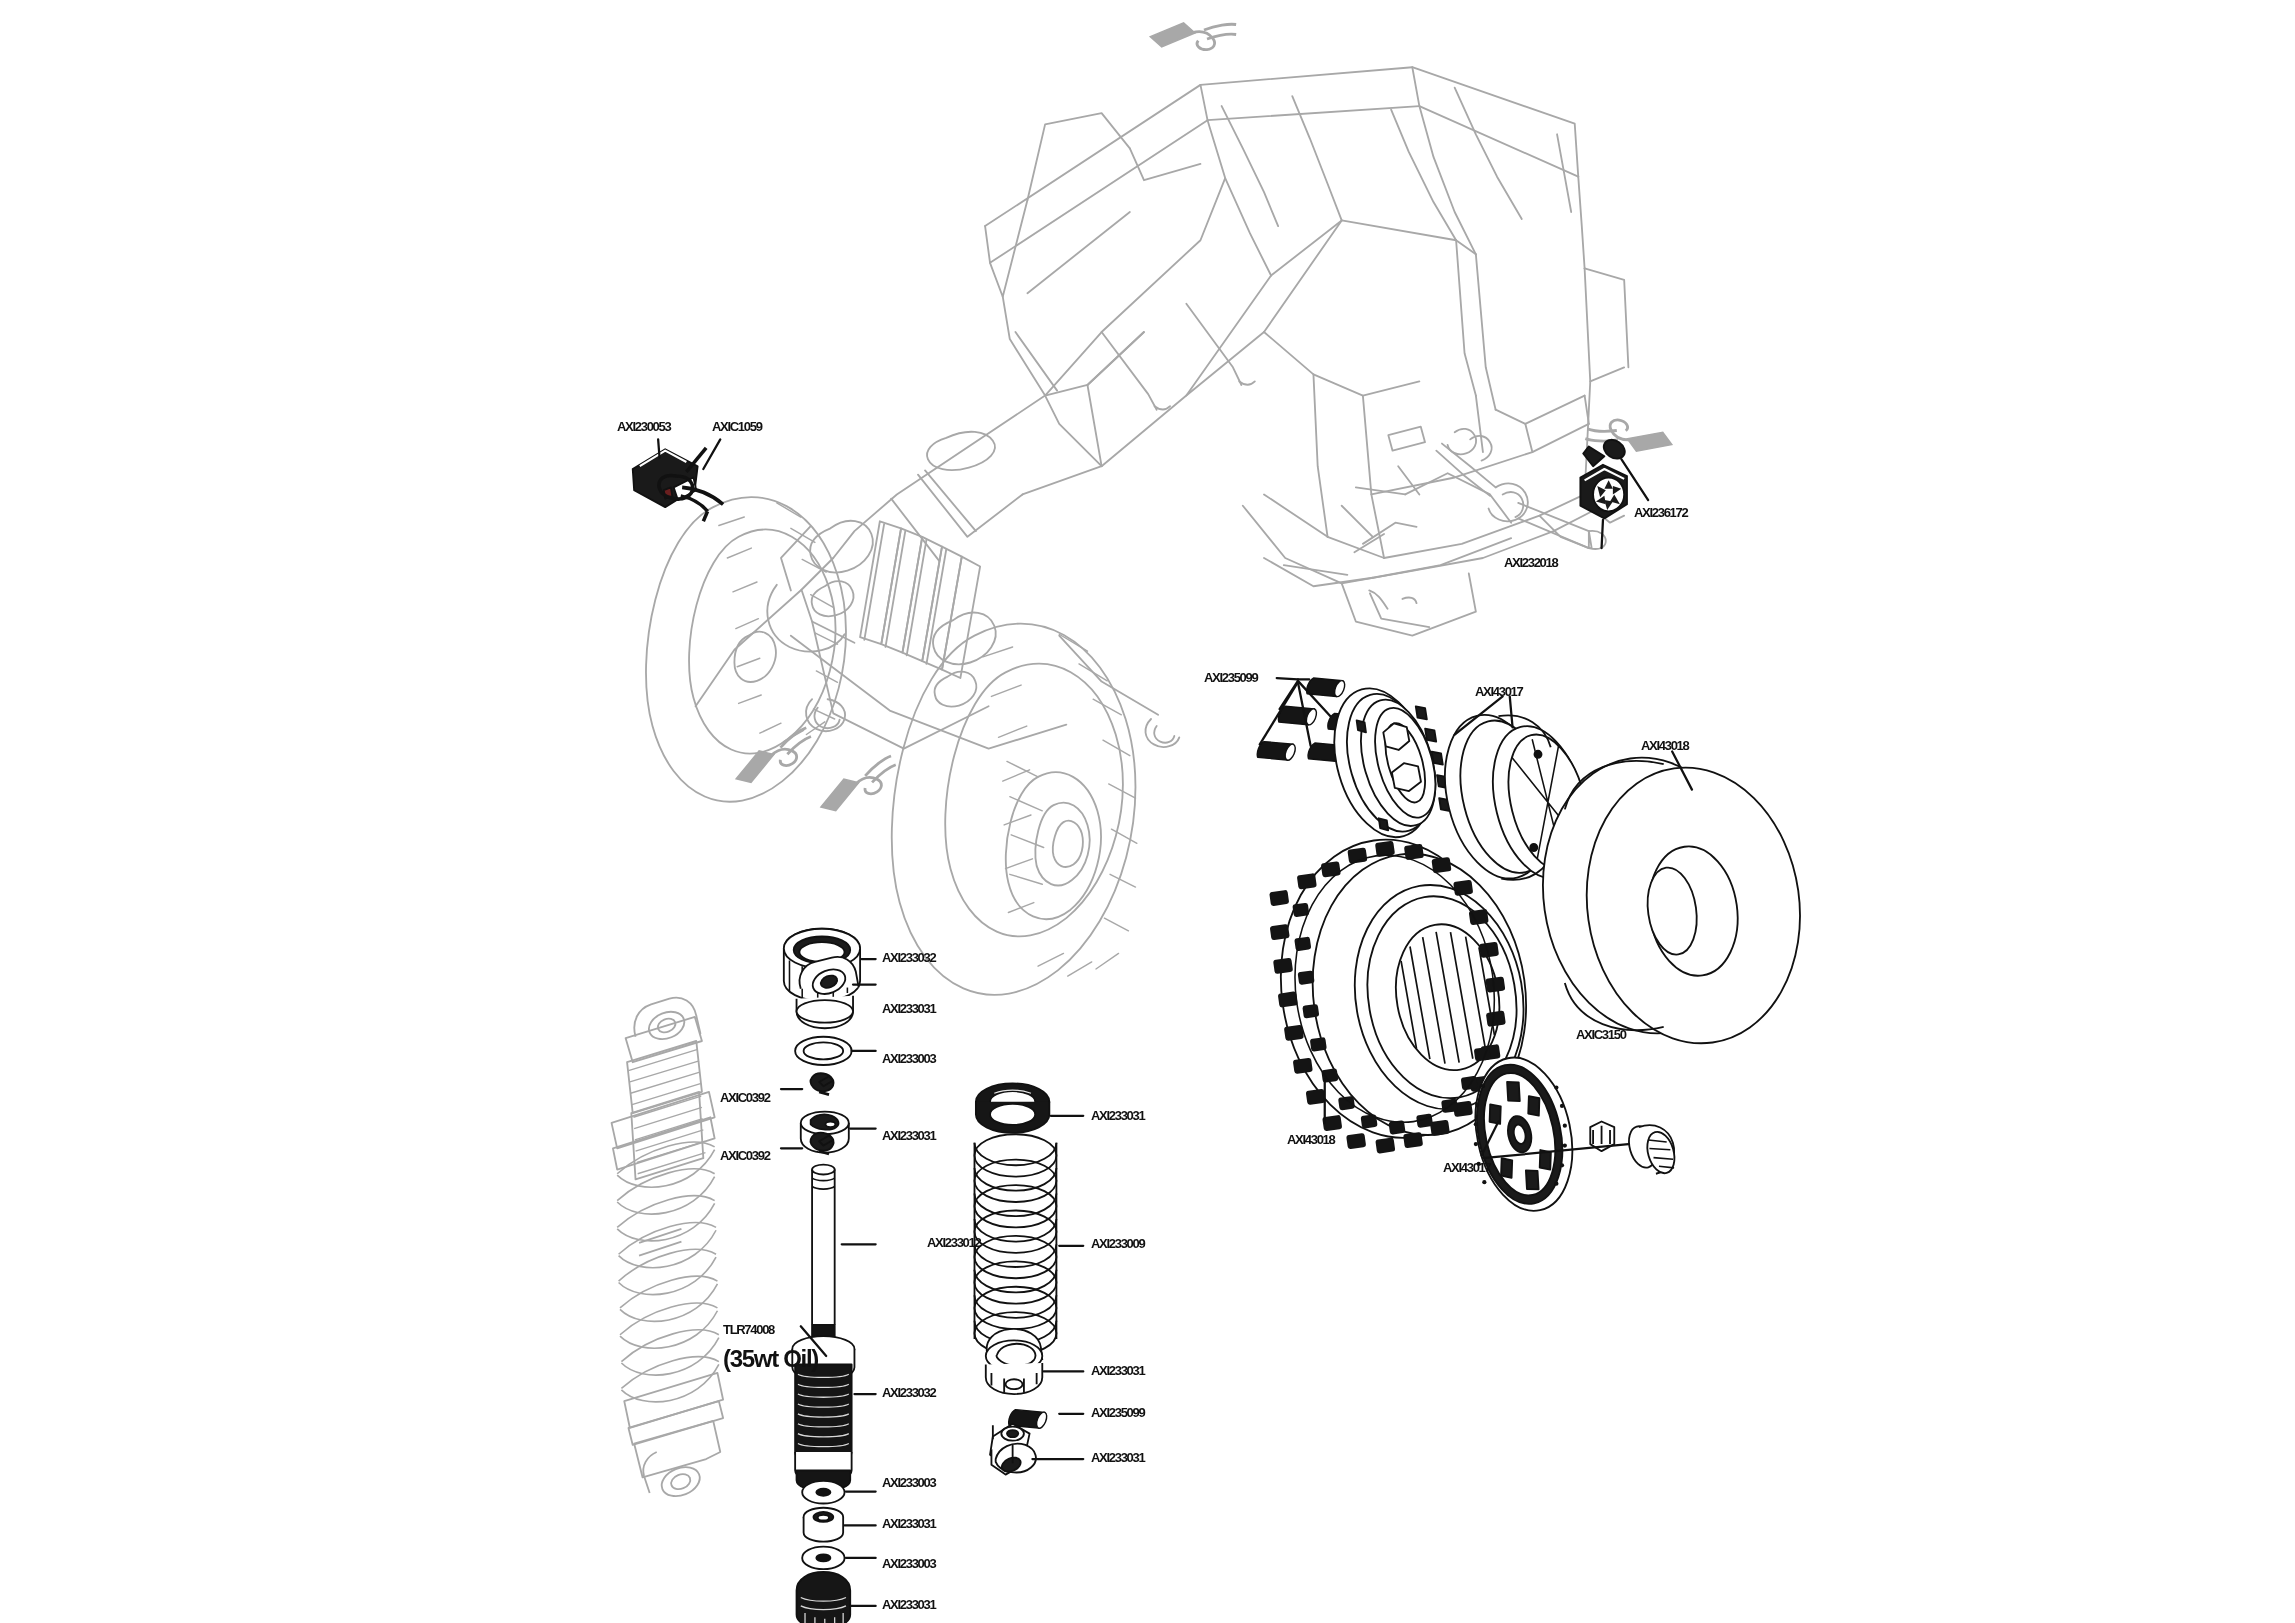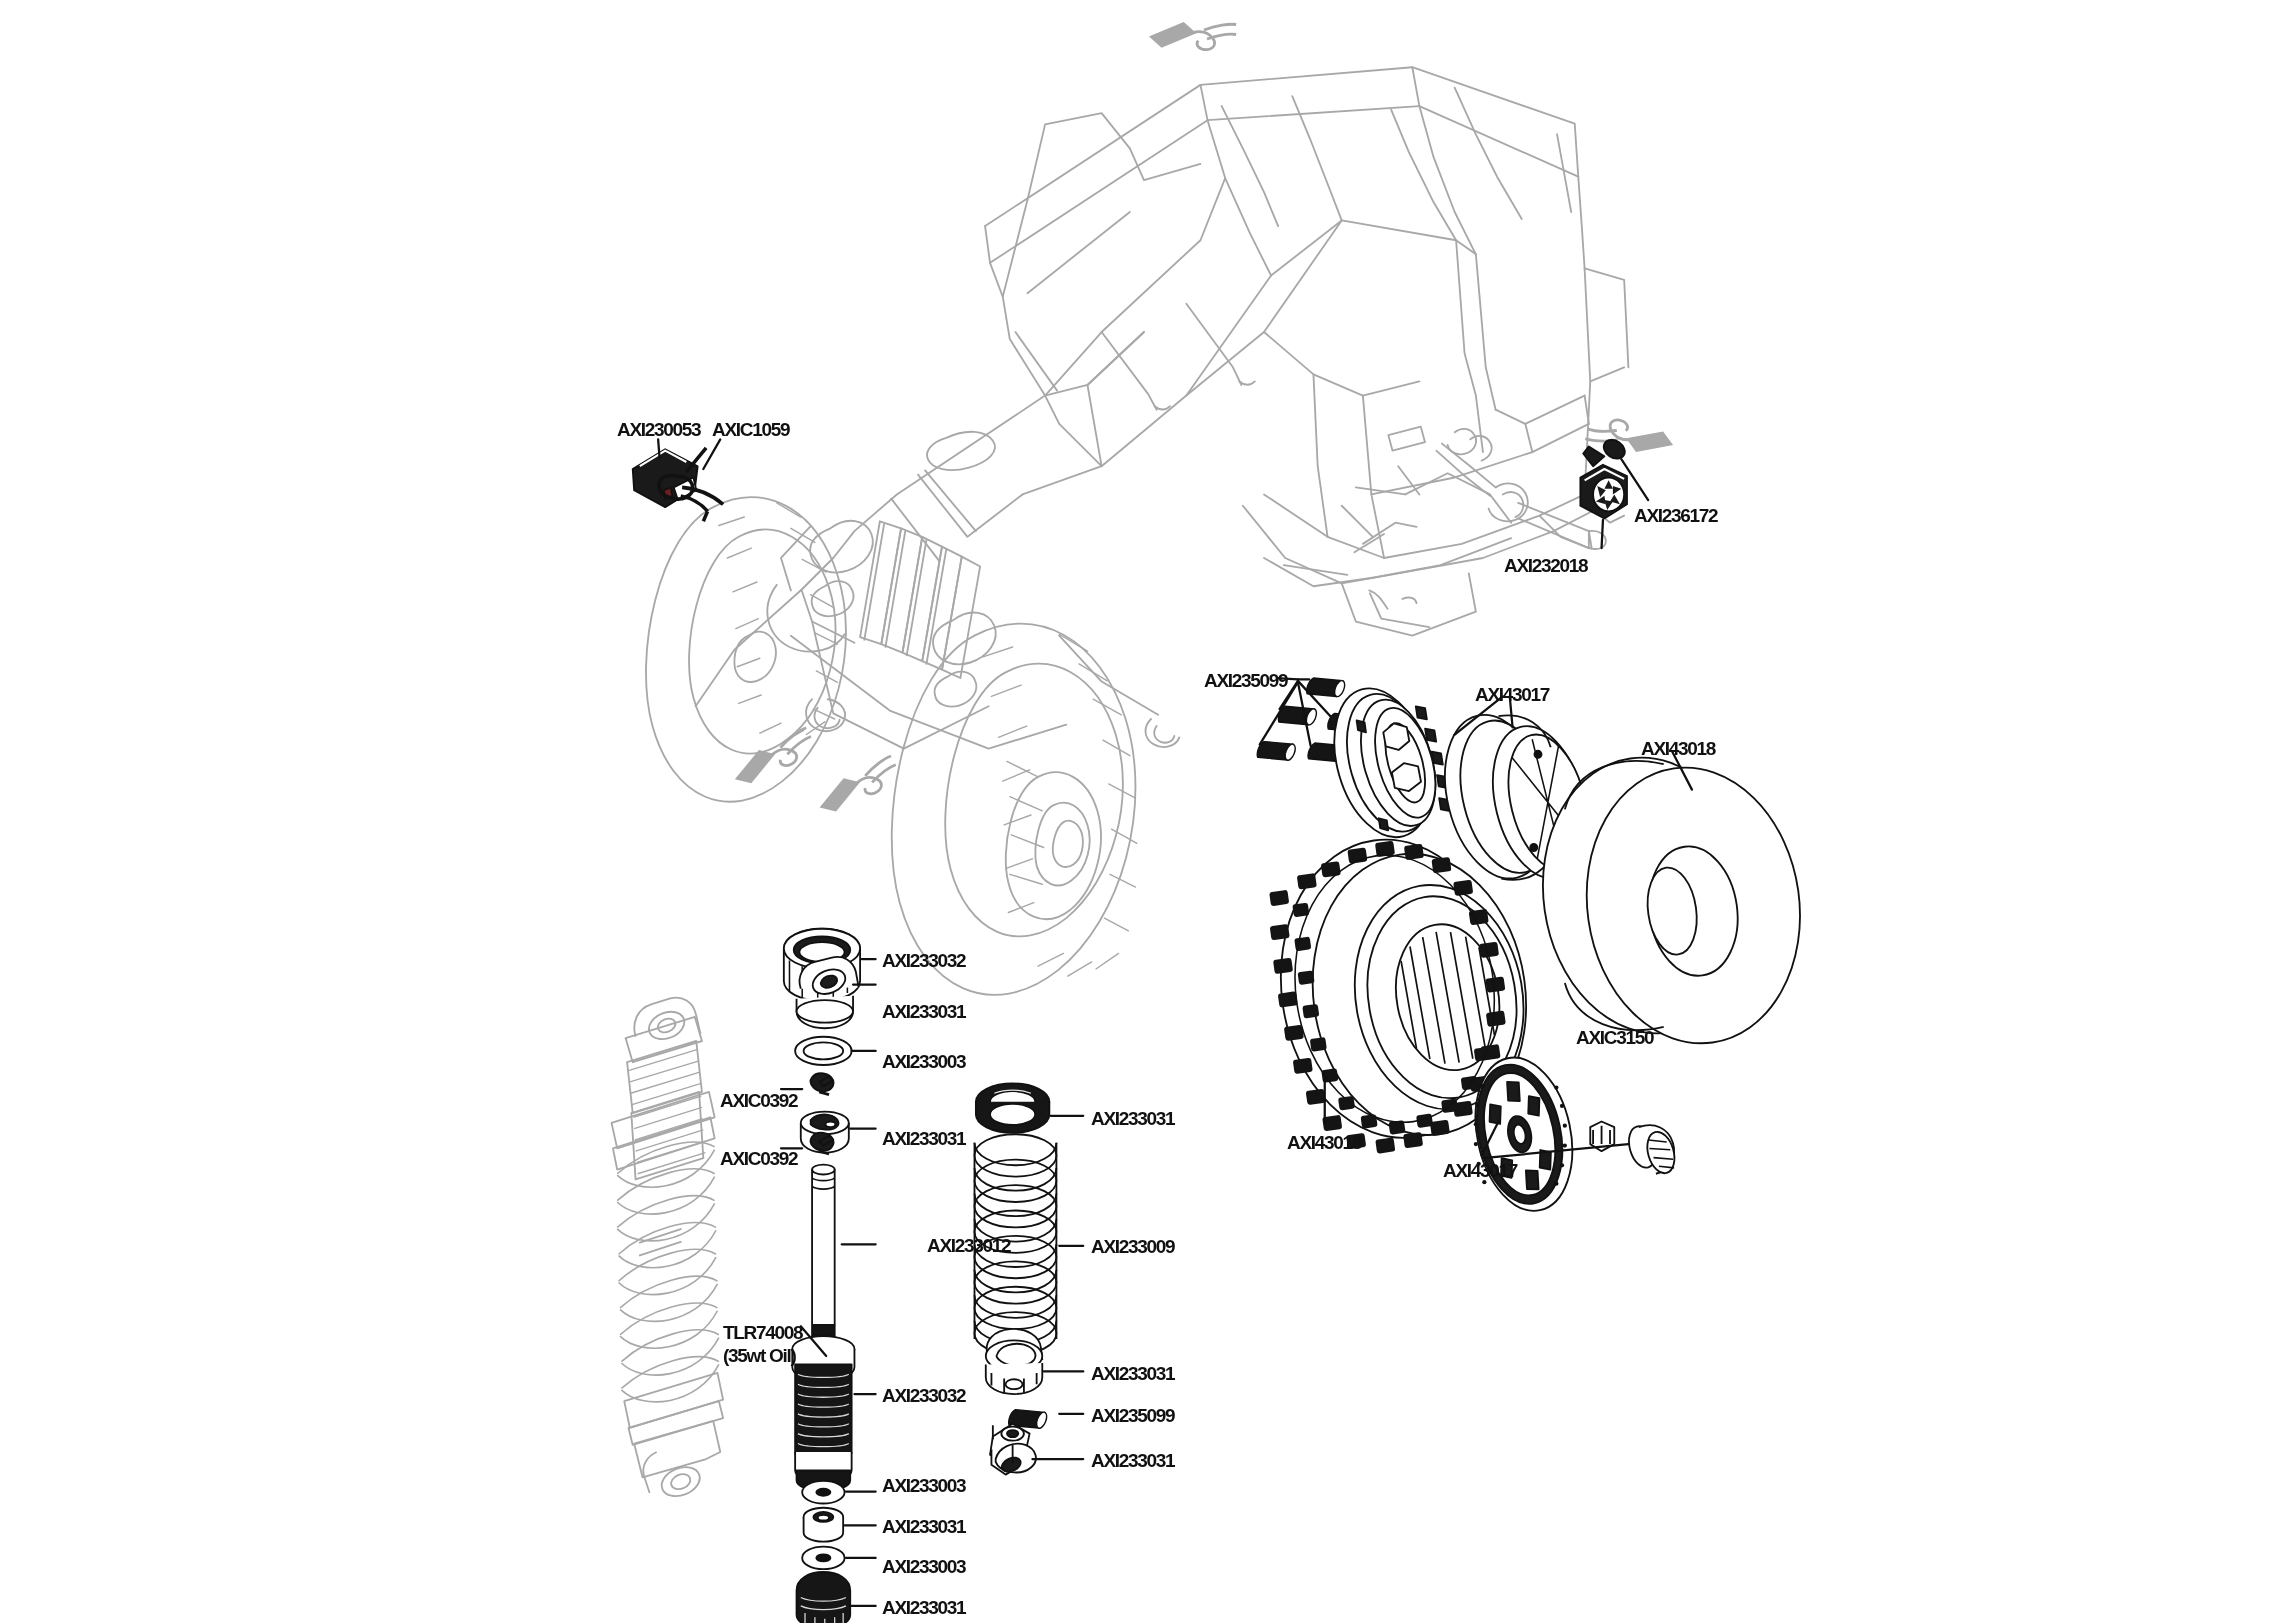--- a/index.html
+++ b/index.html
@@ -6,29 +6,29 @@
   html,body{margin:0;padding:0;background:#ffffff;}
   body{
     font-family:"Liberation Sans", sans-serif;
     width:2295px;height:1623px;overflow:hidden;position:relative;
   }
   #stage{position:absolute;left:0;top:0;width:2295px;height:1623px;background:#fff;}
   #stage svg{position:absolute;left:0;top:0;width:2295px;height:1623px;display:block;}
   .lbl{
     position:absolute;
     font-family:"Liberation Sans", sans-serif;
-    font-size:19px;
+    font-size:13px;
     font-weight:700;
     letter-spacing:-1.3px;
     color:#111111;
     white-space:nowrap;
     line-height:1.08;
     -webkit-font-smoothing:none;
   }
-  .lbl.sub{font-size:19px;}
+  .lbl.sub{font-size:24px;}
 </style>
 </head>
 <body>
 
 <div id="stage">
 
 <svg viewBox="0 0 3250 2298" xmlns="http://www.w3.org/2000/svg">
   <defs>
     <g id="screw-h">
       <path d="M0,0 l40,-12 a7,13 0 0 1 0,24 l-40,12 a9,15 0 0 1 0,-24 z" fill="#151515" stroke="#111" stroke-width="2"></path>

